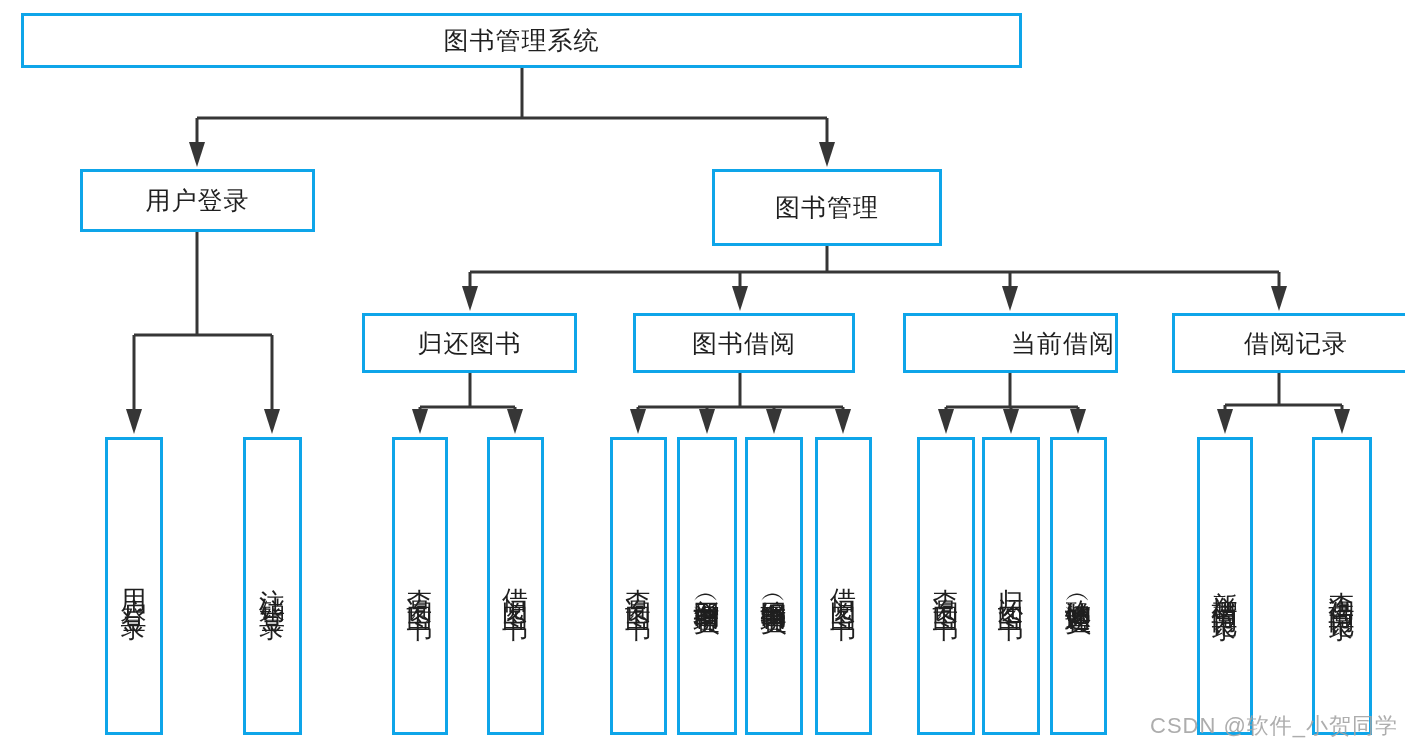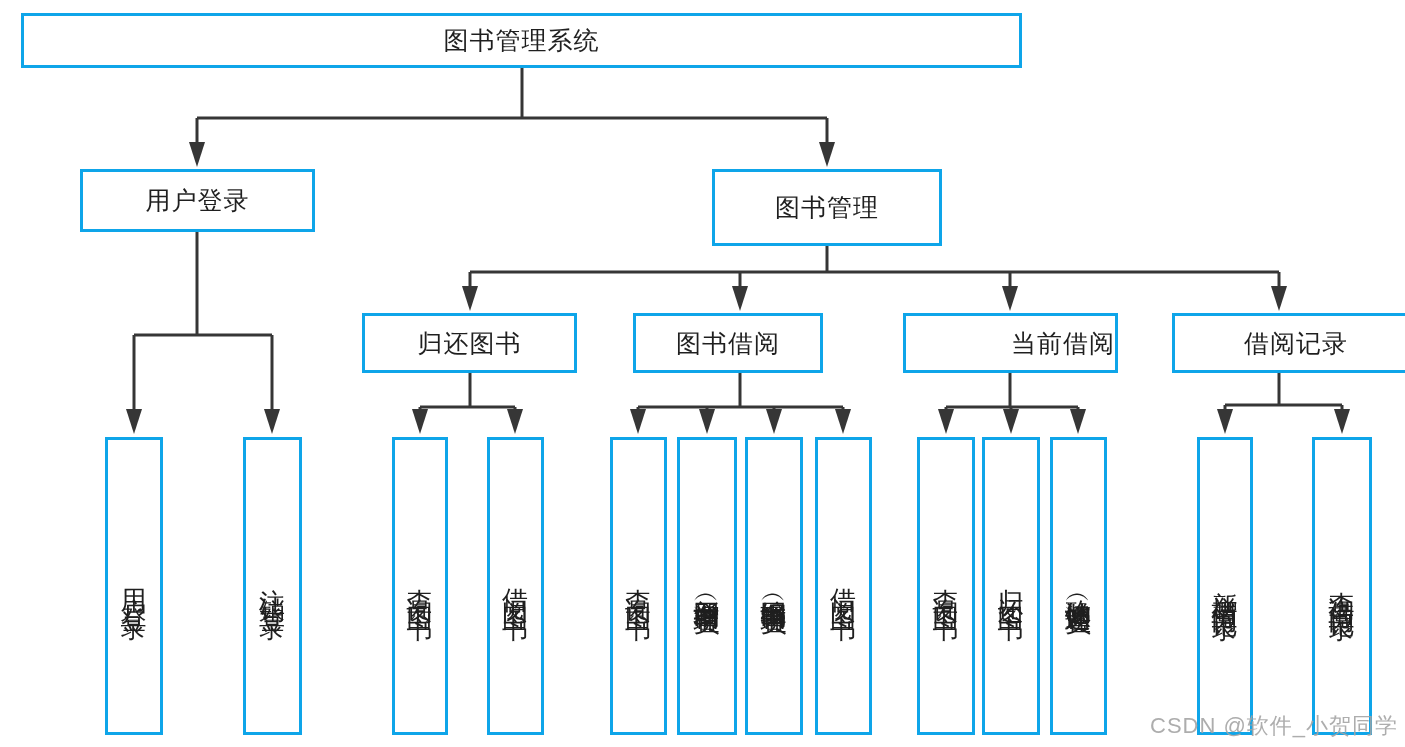--- a/index.html
+++ b/index.html
@@ -121,21 +121,21 @@
   <div class="node" style="left:80px; top:169px; width:235px; height:63px;">
     <span class="hlabel">用户登录</span>
   </div>
   <div class="node" style="left:712px; top:169px; width:230px; height:77px;">
     <span class="hlabel">图书管理</span>
   </div>
 
   <div class="node" style="left:362px; top:313px; width:215px; height:60px;">
     <span class="hlabel">归还图书</span>
   </div>
-  <div class="node" style="left:633px; top:313px; width:190px; height:60px;">
+  <div class="node" style="left:633px; top:313px; width:222px; height:60px;">
     <span class="hlabel">图书借阅</span>
   </div>
   <div class="node" style="left:903px; top:313px; width:215px; height:60px;justify-content:flex-end;">
     <span class="hlabel">当前借阅</span>
   </div>
   <div class="node" style="left:1172px; top:313px; width:248px; height:60px;">
     <span class="hlabel">借阅记录</span>
   </div>
 
   <div class="node" style="left:105px; top:437px; width:58px; height:298px;">

